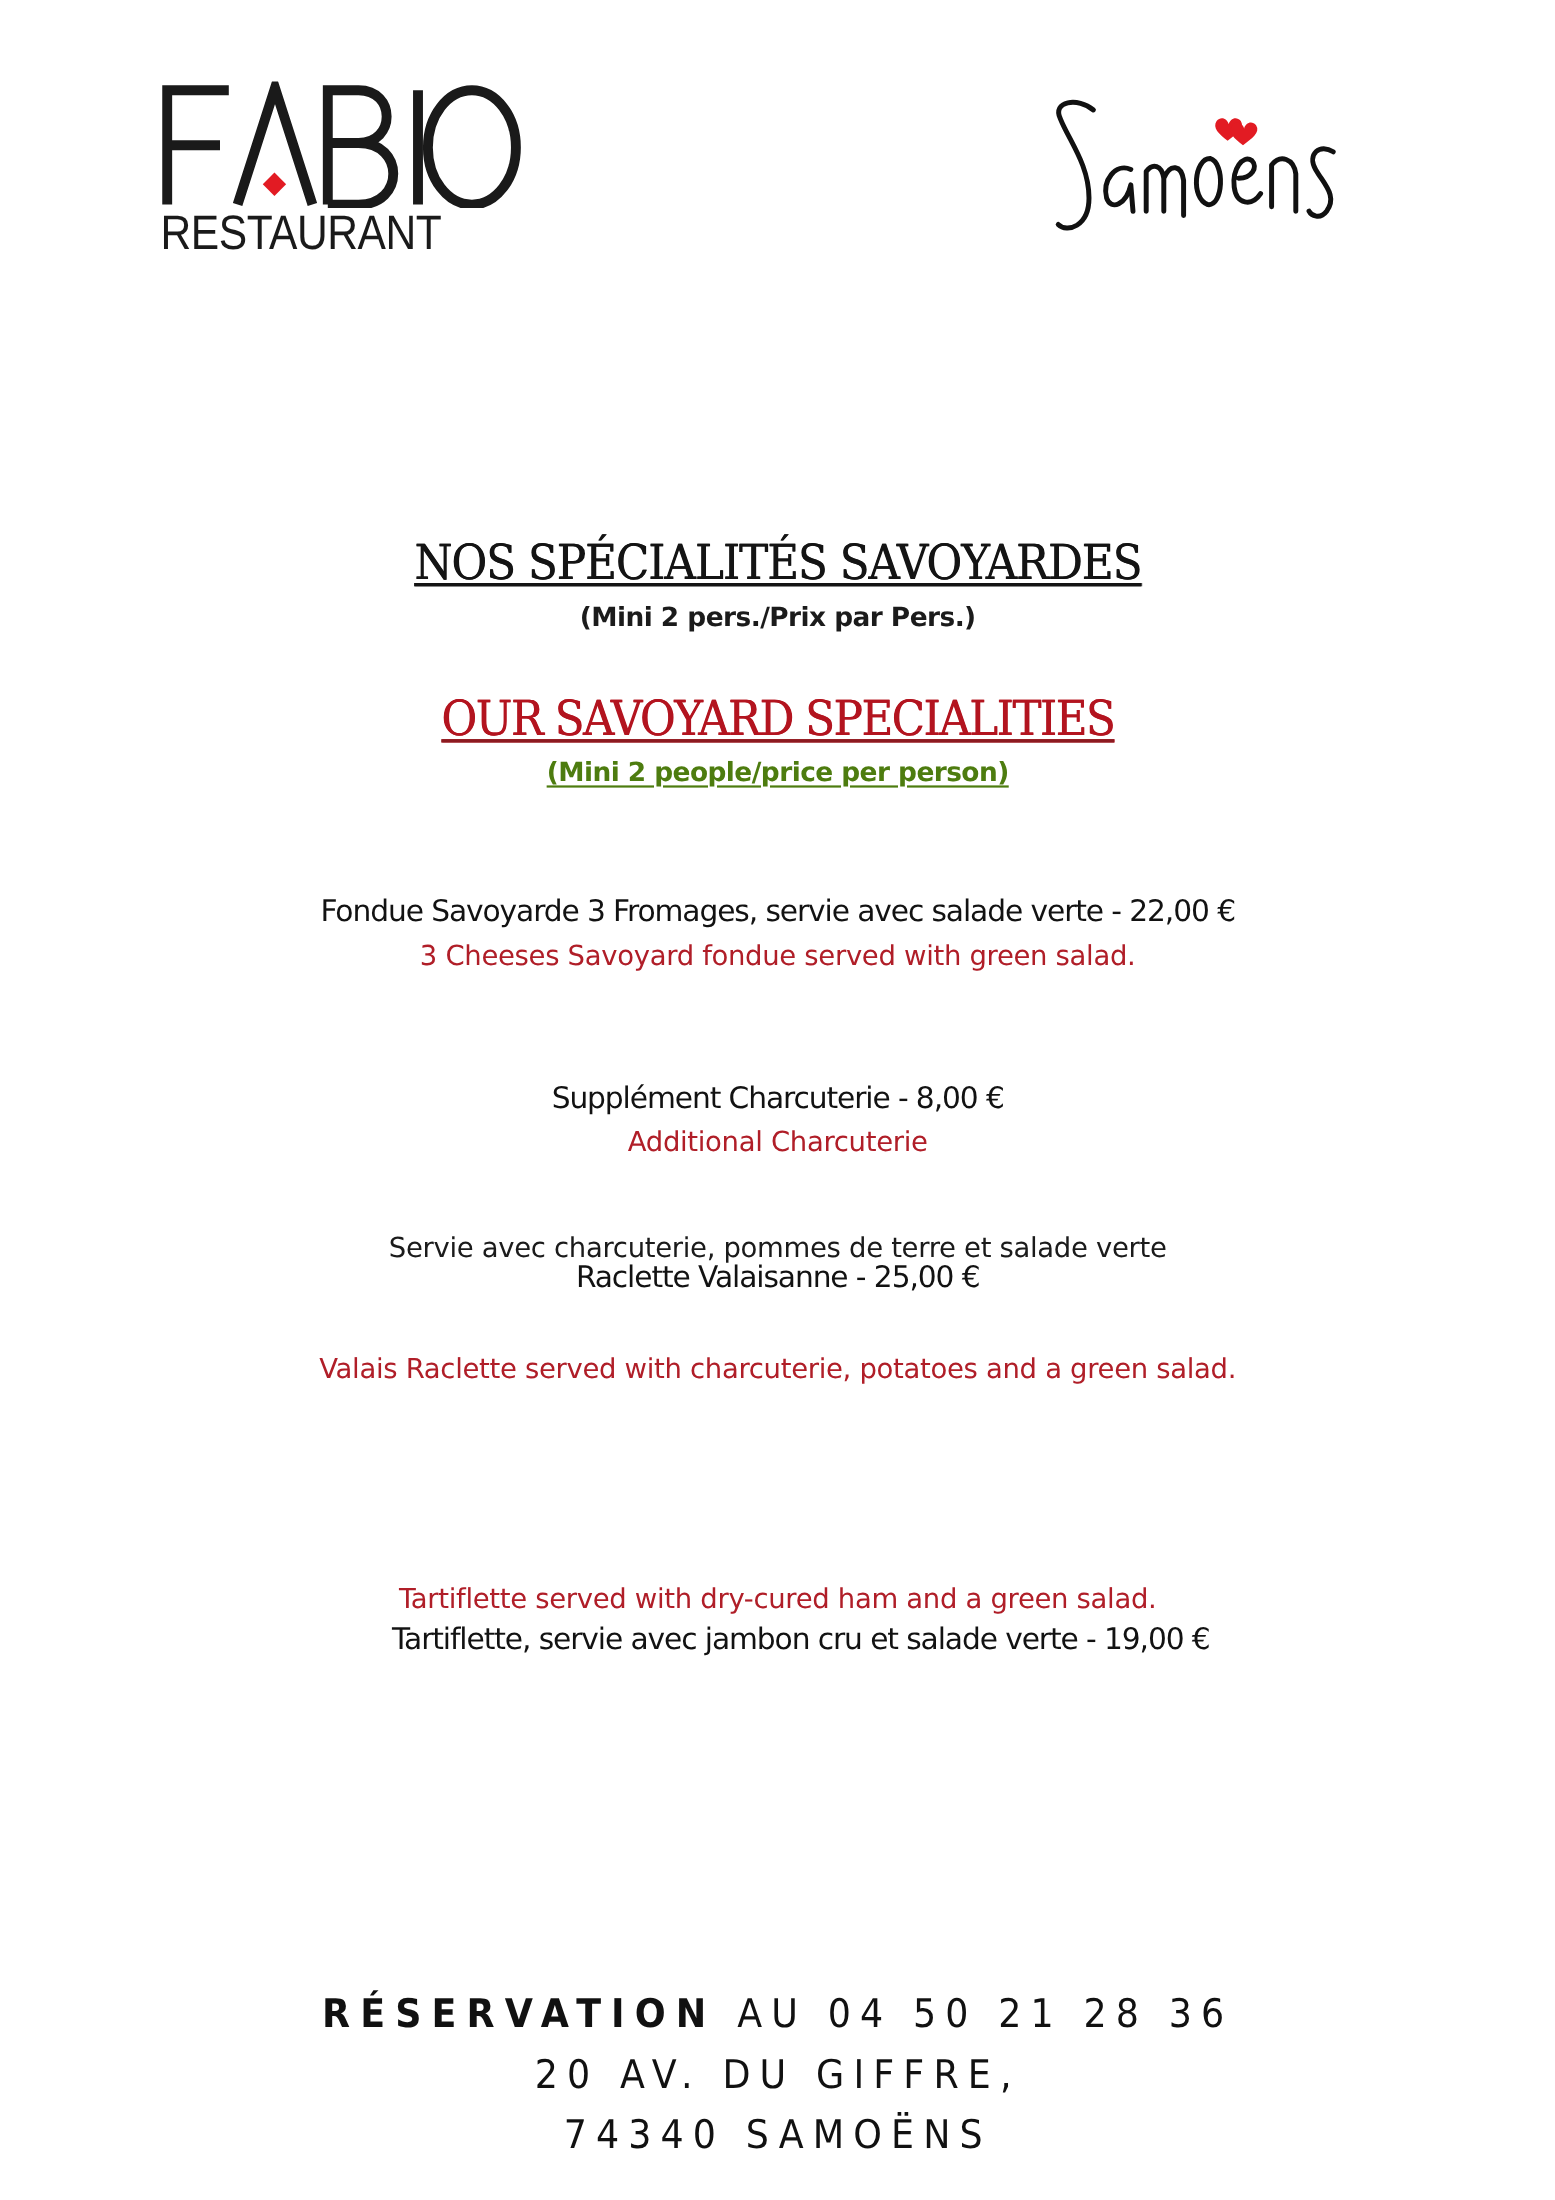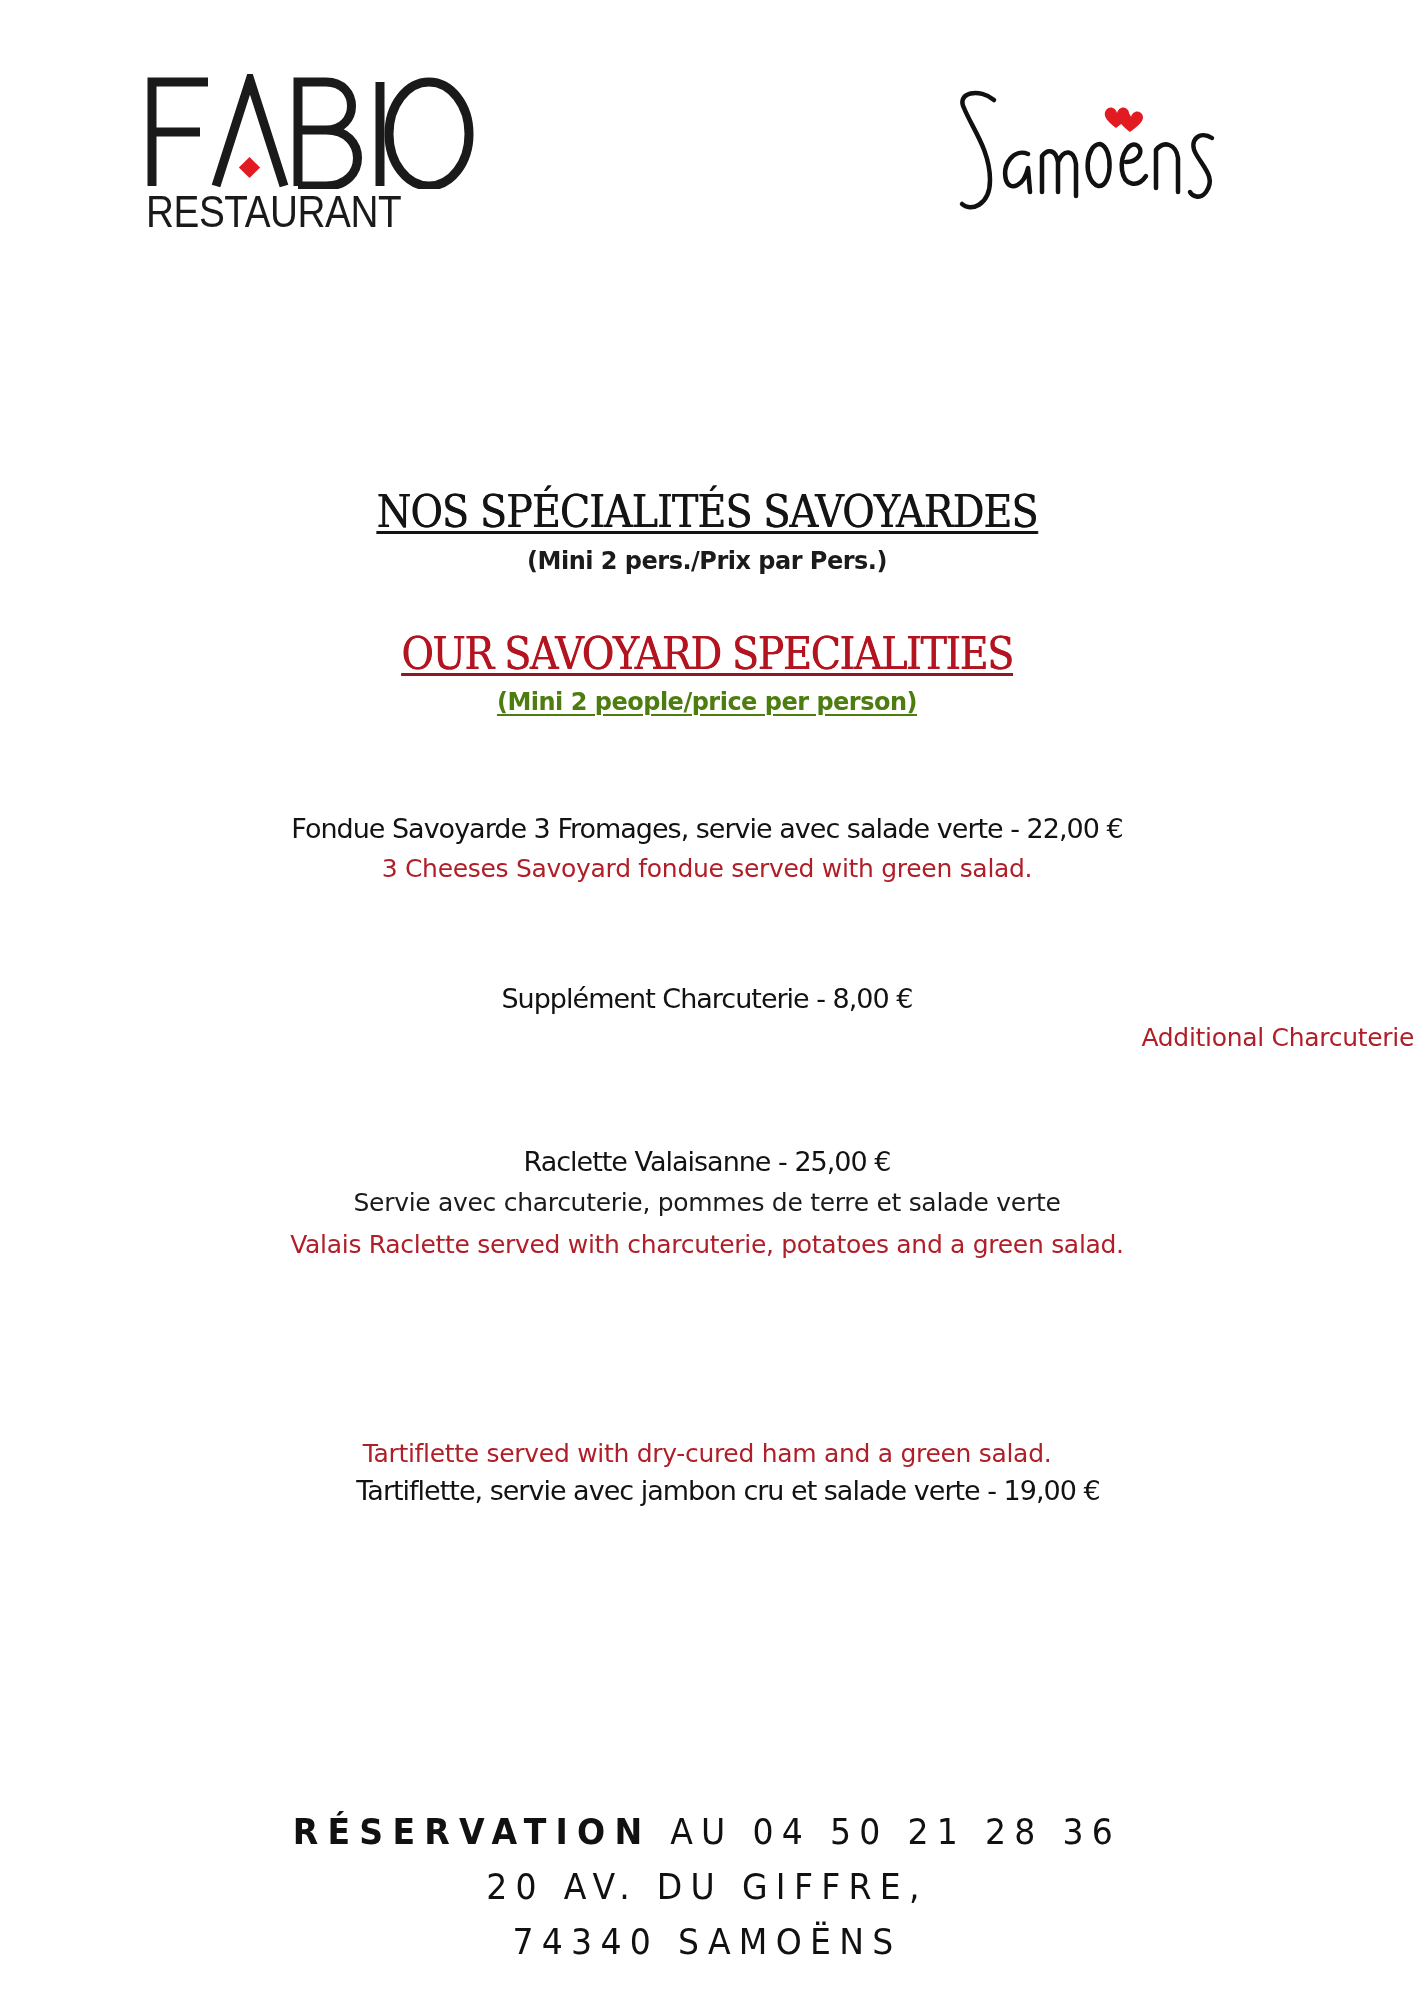--- a/index.html
+++ b/index.html
@@ -207,26 +207,26 @@
   <span>(Mini 2 people/price per person)</span>
 </div>
 
 <div>
   <div class="center-line item-name" style="top:812px;">Fondue Savoyarde 3 Fromages, servie avec salade verte - 22,00 €</div>
   <div class="center-line item-desc-en" style="top:853px;">3 Cheeses Savoyard fondue served with green salad.</div>
 </div>
 
 <div>
   <div class="center-line item-name" style="top:982px;">Supplément Charcuterie - 8,00 €</div>
-  <div class="center-line item-desc-en" style="top:1022px;text-align:right;">Additional Charcuterie</div>
+  <div class="center-line item-desc-en" style="top:1022px;">Additional Charcuterie</div>
 </div>
 
 <div>
   <div class="center-line item-name" style="top:1145px;">Raclette Valaisanne - 25,00 €</div>
-  <div class="center-line item-desc-fr" style="top:1187px;">Servie avec charcuterie, pommes de terre et salade verte</div>
+  <div class="center-line item-desc-fr" style="top:1119px;">Servie avec charcuterie, pommes de terre et salade verte</div>
   <div class="center-line item-desc-en" style="top:1229px;">Valais Raclette served with charcuterie, potatoes and a green salad.</div>
 </div>
 
 <div>
   <div class="center-line item-name" style="top:1474px;padding-left:21px;">Tartiflette, servie avec jambon cru et salade verte - 19,00 €</div>
   <div class="center-line item-desc-en" style="top:1438px;">Tartiflette served with dry-cured ham and a green salad.</div>
 </div>
 
 <div>
   <div class="center-line footer-line" style="top:1810px;">

